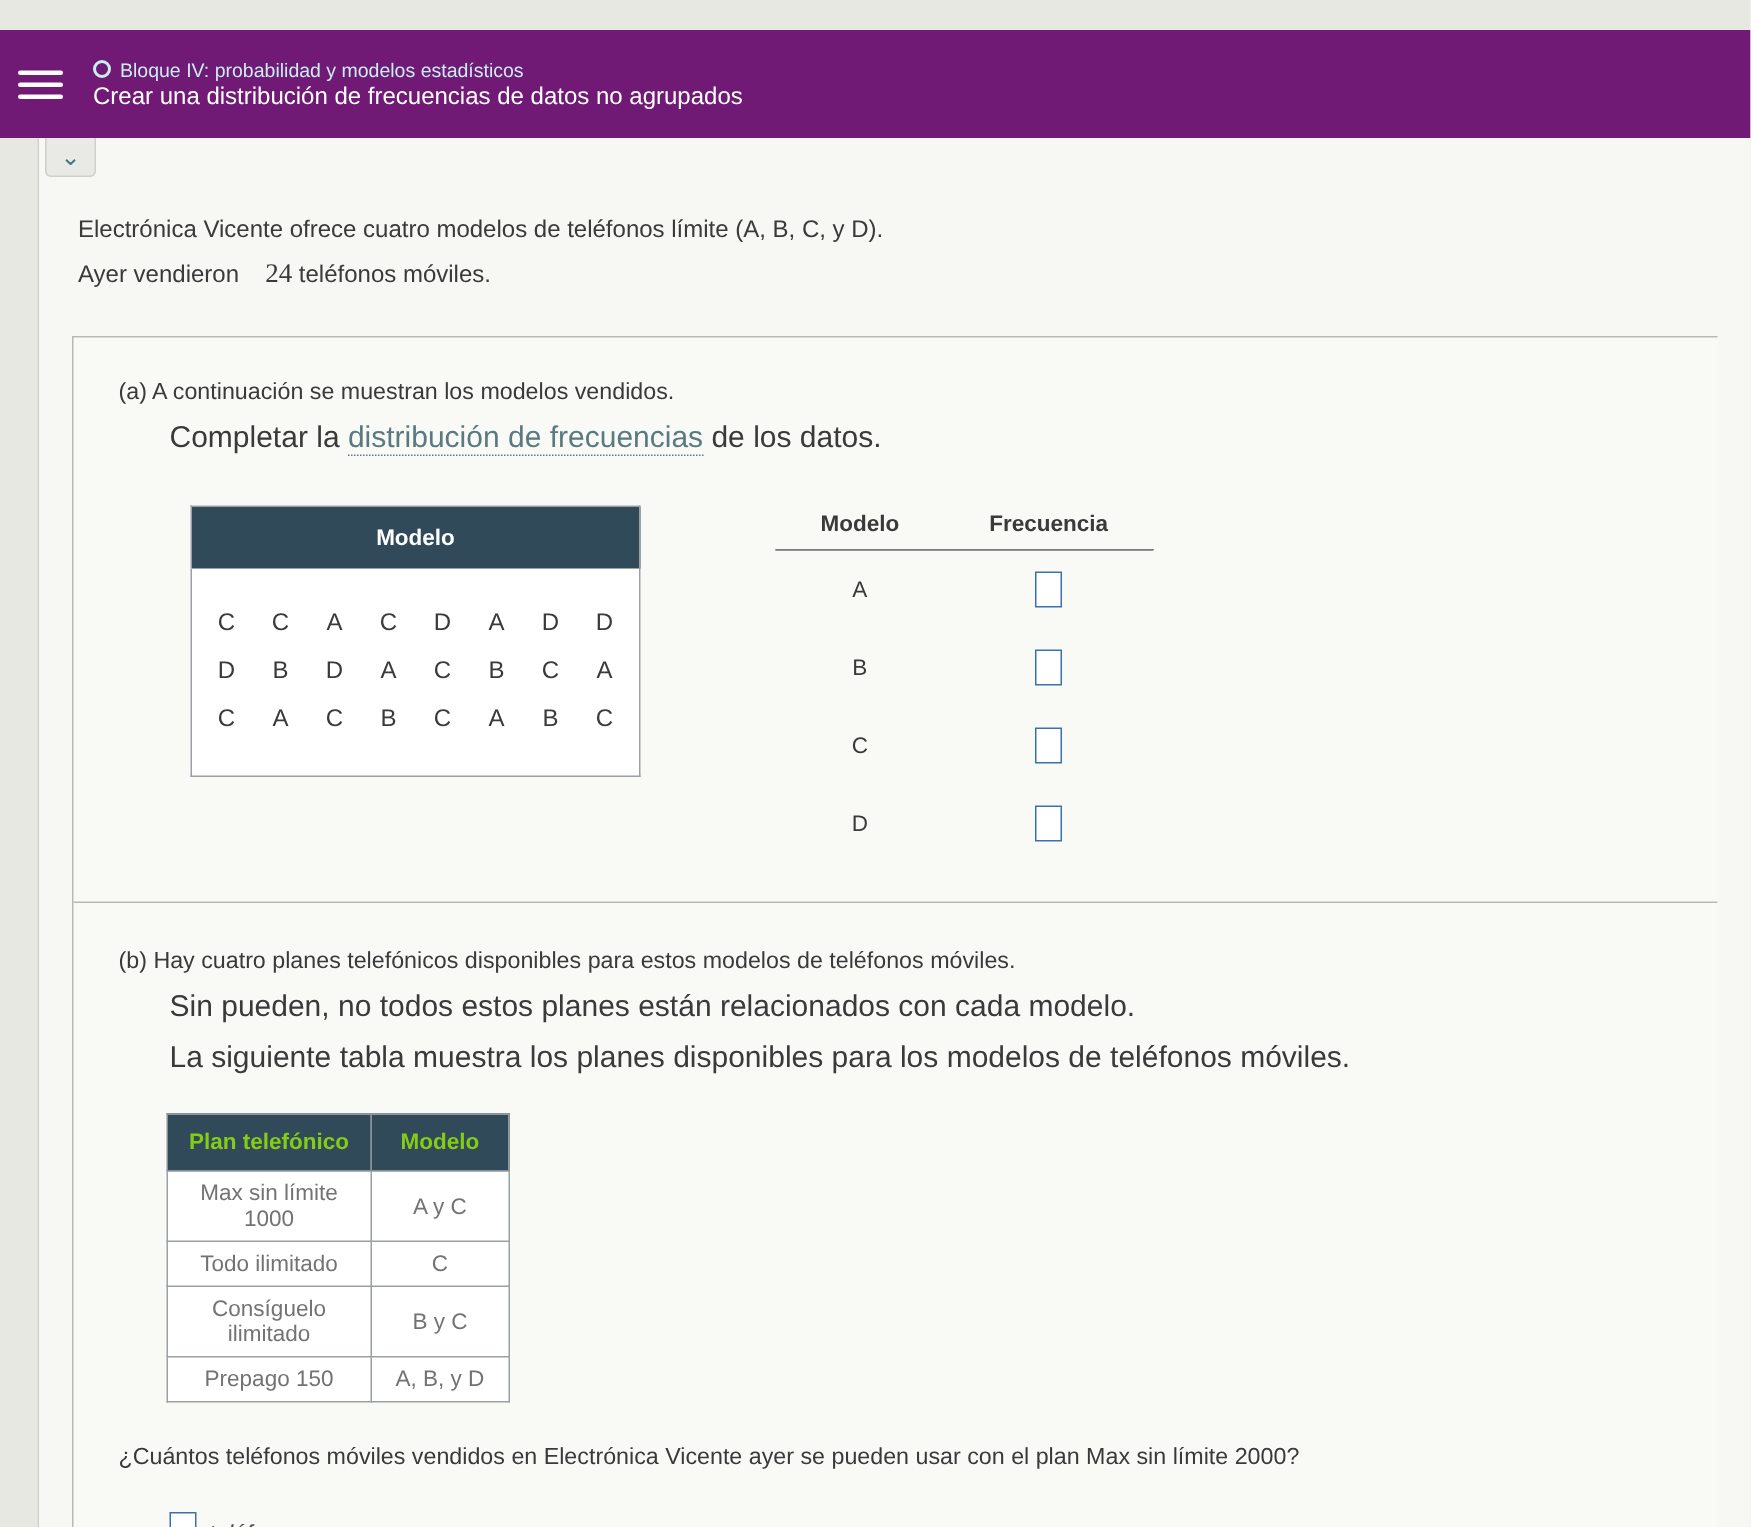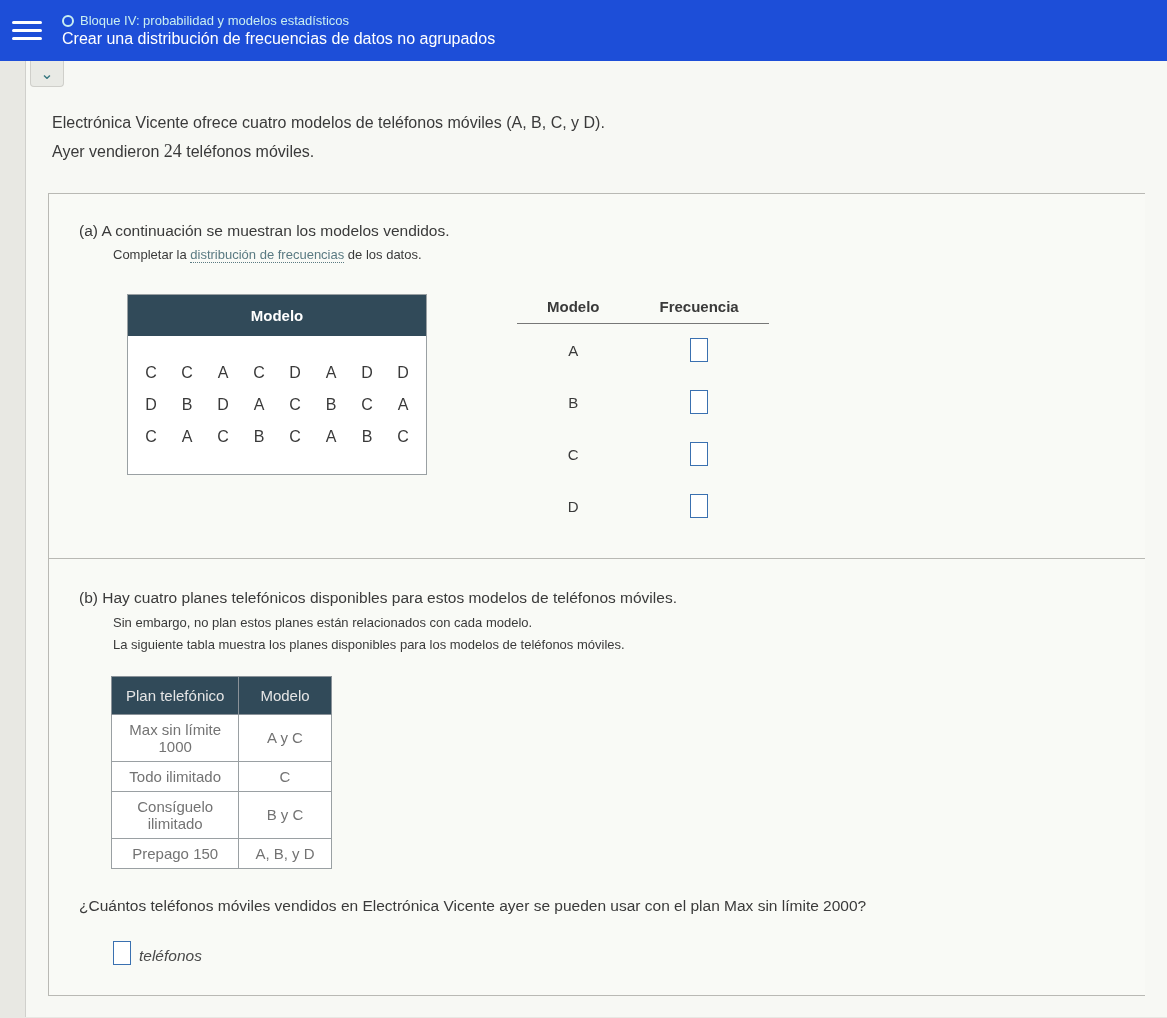--- a/index.html
+++ b/index.html
@@ -5,26 +5,27 @@
   * { box-sizing: border-box; margin: 0; padding: 0; }
   body {
     font-family: Verdana, Geneva, sans-serif;
     background: #e8e8e3;
     width: 1167px;
     height: 1018px;
     overflow: hidden;
     color: #333;
   }
   .header {
-    background: #1d4ed8;
+    background: #701a75;
     color: #fff;
     display: flex;
     align-items: center;
     padding: 8px 12px;
-    height: 61px;
+    height: 72px;
+    margin-top: 20px;
   }
   .hamburger {
     width: 30px;
     height: 30px;
     margin-right: 20px;
     display: flex;
     flex-direction: column;
     justify-content: center;
     gap: 5px;
     cursor: pointer;
@@ -77,37 +78,37 @@
   .inner {
     padding: 48px 22px 20px 22px;
   }
   .intro {
     font-size: 16px;
     color: #3a3a3a;
     line-height: 1.7;
     margin-bottom: 26px;
     padding-left: 4px;
   }
-  .intro .count { font-family: 'Times New Roman', serif; font-size: 18px; }
+  .intro .count { font-family: 'Times New Roman', serif; font-size: 18px; margin-left: 13px; }
   .box {
     border: 1px solid #b9b9b4;
     border-right: none;
     background: #f9faf6;
     padding: 24px 30px 30px 30px;
     margin-top: 12px;
   }
   .part .label {
     display: inline;
     font-size: 15.5px;
     color: #3a3a3a;
     line-height: 1.7;
   }
   .part .indent {
     padding-left: 34px;
-    font-size: 13px;
+    font-size: 20px;
     color: #3a3a3a;
     line-height: 1.7;
   }
   .underline {
     color: #5a7a82;
     border-bottom: 1px dotted #5a7a82;
     cursor: pointer;
   }
   .row-a {
     display: flex;
@@ -173,22 +174,22 @@
     margin: 26px -30px;
   }
   
   .plan-table {
     border-collapse: collapse;
     margin: 20px 0 24px 32px;
     font-size: 15px;
   }
   .plan-table th {
     background: #314a59;
-    color: #e5e5e5;
-    font-weight: normal;
+    color: #84cc16;
+    font-weight: bold;
     padding: 10px 14px;
     border: 1px solid #8a9299;
   }
   .plan-table td {
     border: 1px solid #9aa0a3;
     padding: 6px 16px;
     text-align: center;
     background: #fff;
     color: #737373;
   }
@@ -226,21 +227,21 @@
   </div>
 </div>
 
 <div class="content-wrap">
   <div class="chevron-btn">
     <span>⌄</span>
   </div>
 
   <div class="inner">
     <div class="intro">
-      <div>Electrónica Vicente ofrece cuatro modelos de teléfonos móviles (A,  B,  C,  y D).</div>
+      <div>Electrónica Vicente ofrece cuatro modelos de teléfonos límite (A,  B,  C,  y D).</div>
       <div>
         <span>Ayer vendieron </span><span class="count">24</span><span> teléfonos móviles.</span>
       </div>
     </div>
 
     <div class="box">
 
       <div class="part">
         <div>
           <span class="label">(a) </span><span class="label">A continuación se muestran los modelos vendidos.</span>
@@ -323,21 +324,21 @@
           </table>
         </div>
       </div>
 
       <hr class="divider">
 
       <div class="part">
         <div>
           <span class="label">(b) </span><span class="label">Hay cuatro planes telefónicos disponibles para estos modelos de teléfonos móviles.</span>
         </div>
-        <div class="indent">Sin embargo, no plan estos planes están relacionados con cada modelo.</div>
+        <div class="indent">Sin pueden, no todos estos planes están relacionados con cada modelo.</div>
         <div class="indent">La siguiente tabla muestra los planes disponibles para los modelos de teléfonos móviles.</div>
 
         <table class="plan-table">
           <thead>
             <tr>
               <th>Plan telefónico</th>
               <th>Modelo</th>
             </tr>
           </thead>
           <tbody>

